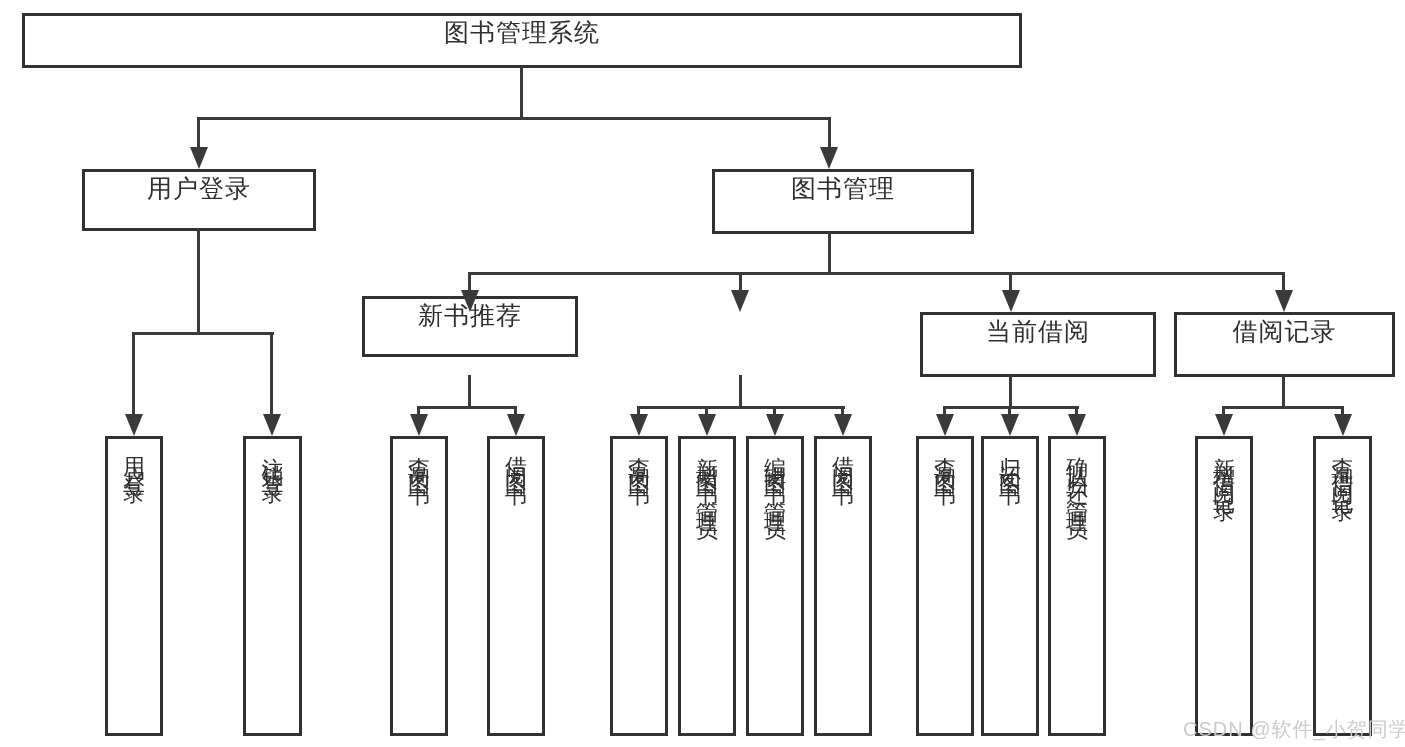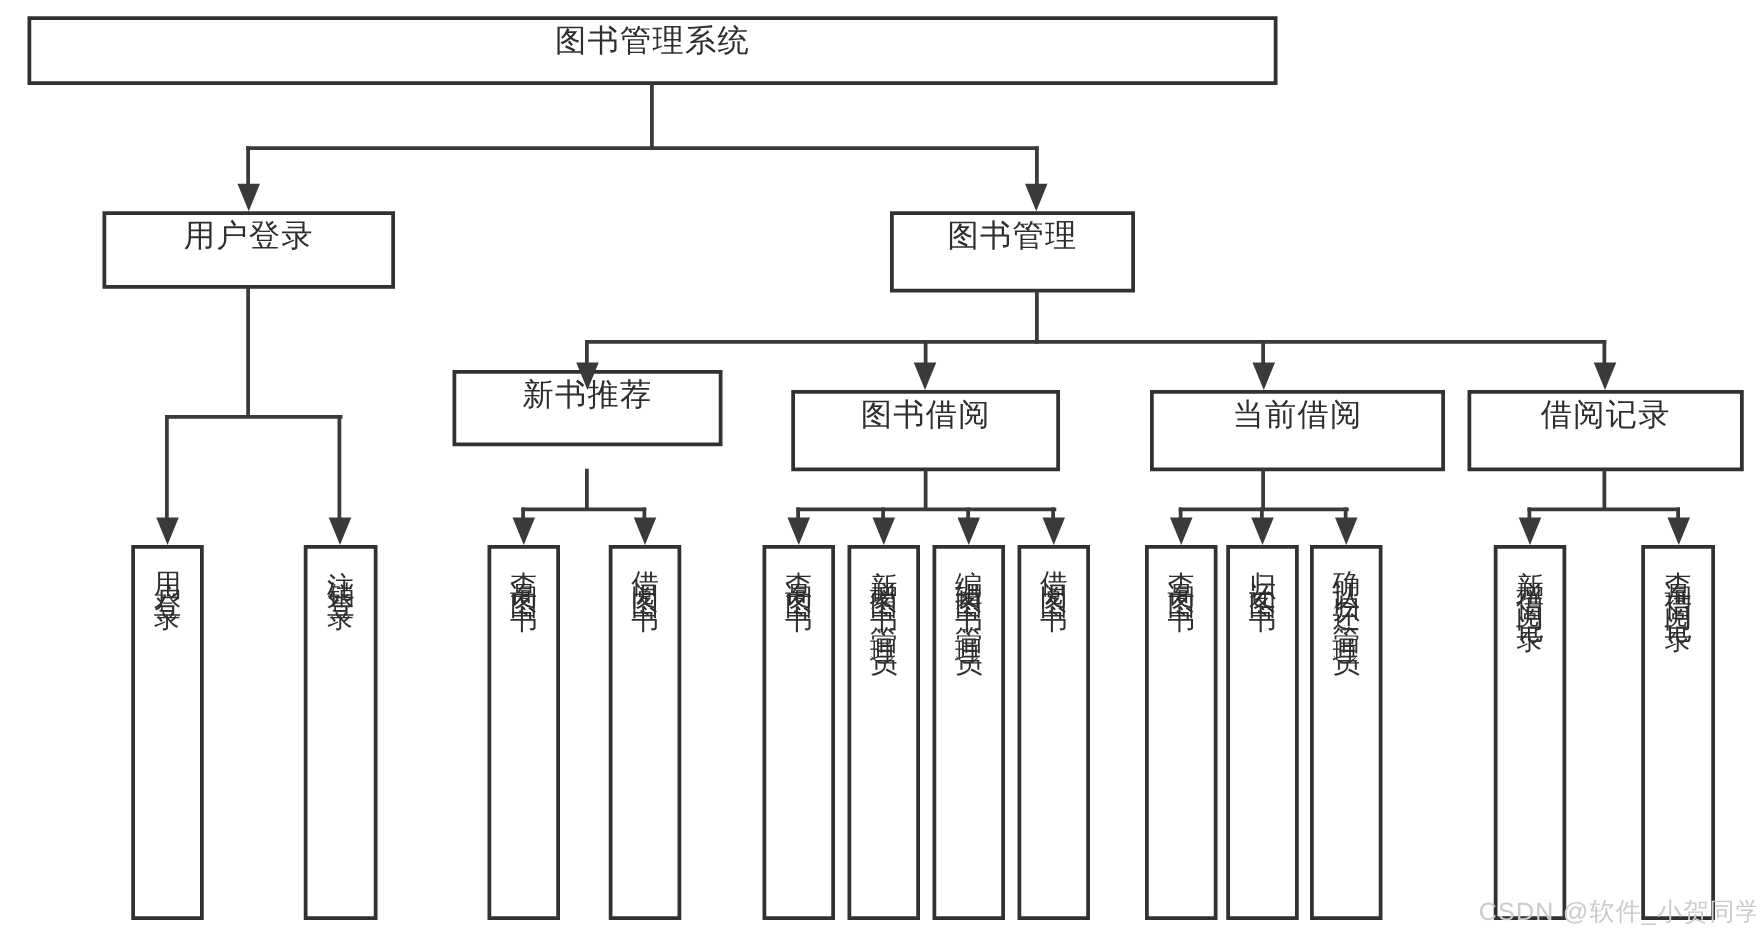--- a/index.html
+++ b/index.html
@@ -32,29 +32,26 @@
 
 <div class="stage">
 
   <div class="box" style="left:22px;top:13px;width:1000px;height:55px">
     <span class="lbl">图书管理系统</span>
   </div>
 
   <div class="box" style="left:82px;top:169px;width:234px;height:62px">
     <span class="lbl">用户登录</span>
   </div>
-  <div class="box" style="left:712px;top:169px;width:196px;height:65px">
+  <div class="box" style="left:712px;top:169px;width:262px;height:65px">
     <span class="lbl">图书管理</span>
   </div>
 
   <div class="box" style="left:362px;top:296px;width:216px;height:61px">
     <span class="lbl">新书推荐</span>
-  </div>
-  <div class="box" style="left:633px;top:312px;width:215px;height:65px">
-    <span class="lbl">图书借阅</span>
   </div>
   <div class="box" style="left:920px;top:312px;width:236px;height:65px">
     <span class="lbl">当前借阅</span>
   </div>
   <div class="box" style="left:1174px;top:312px;width:221px;height:65px">
     <span class="lbl">借阅记录</span>
   </div>
 
   <div class="box leaf" style="left:105px;top:436px;width:58px;height:300px">
     <span class="lbl">用户登录</span>

